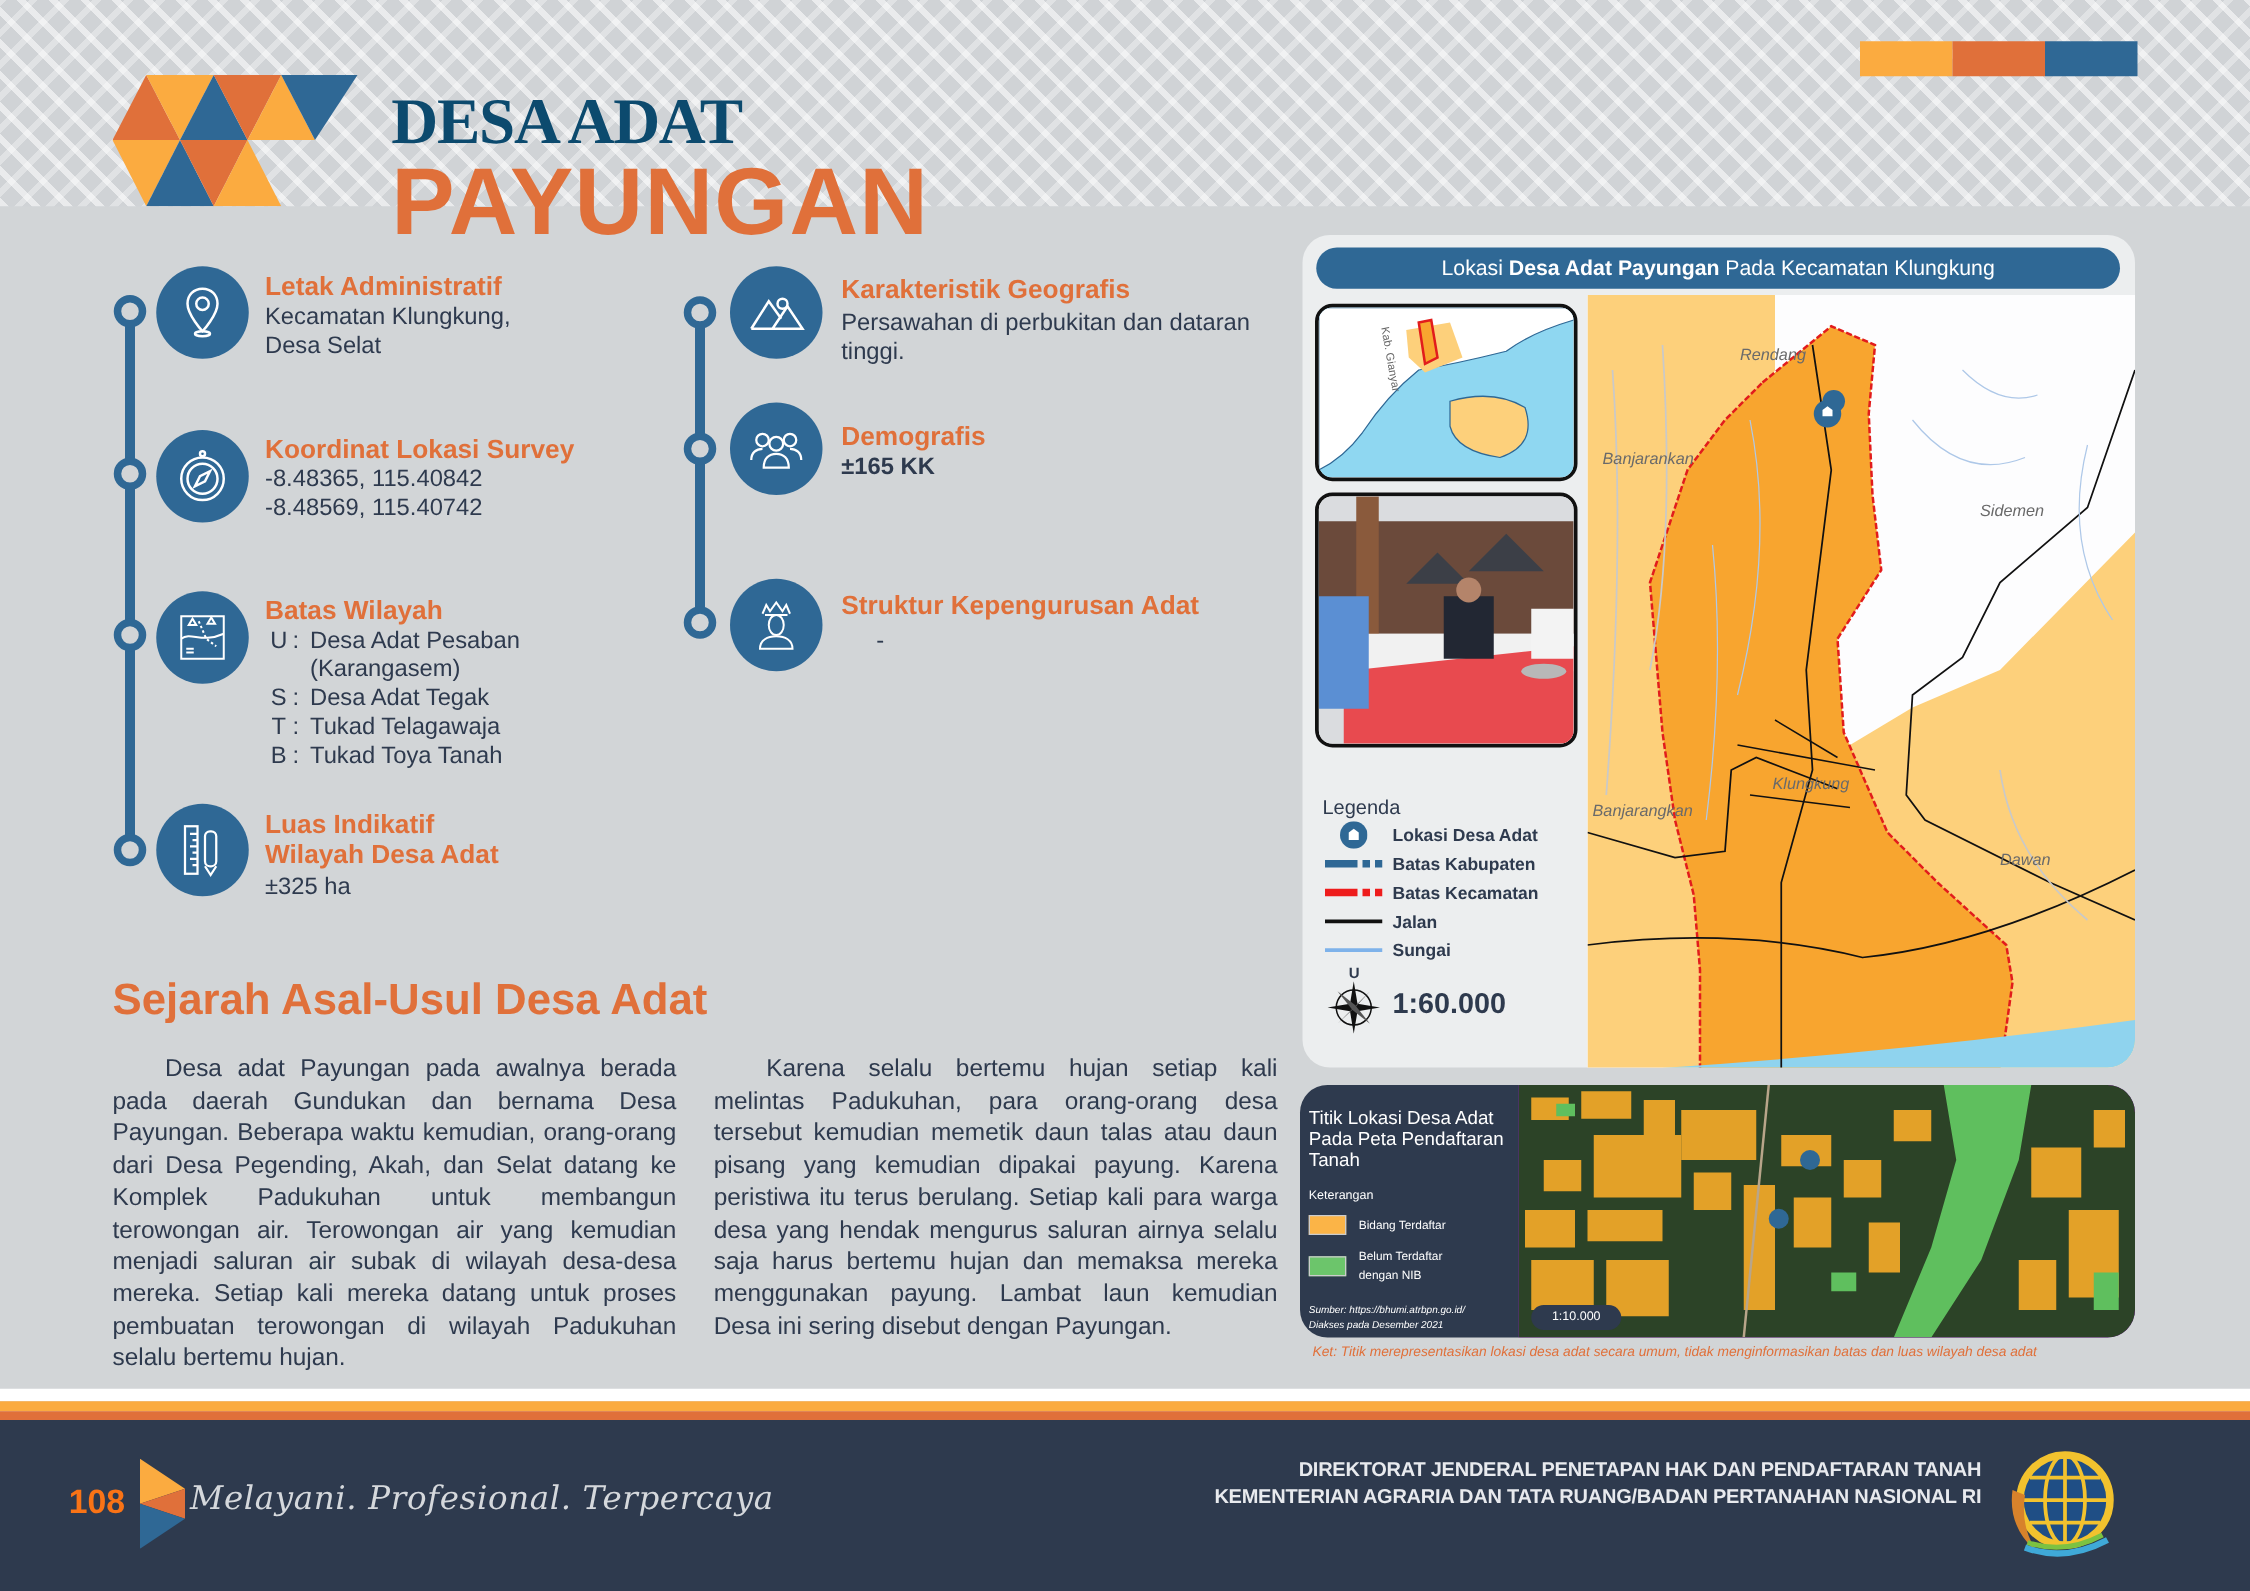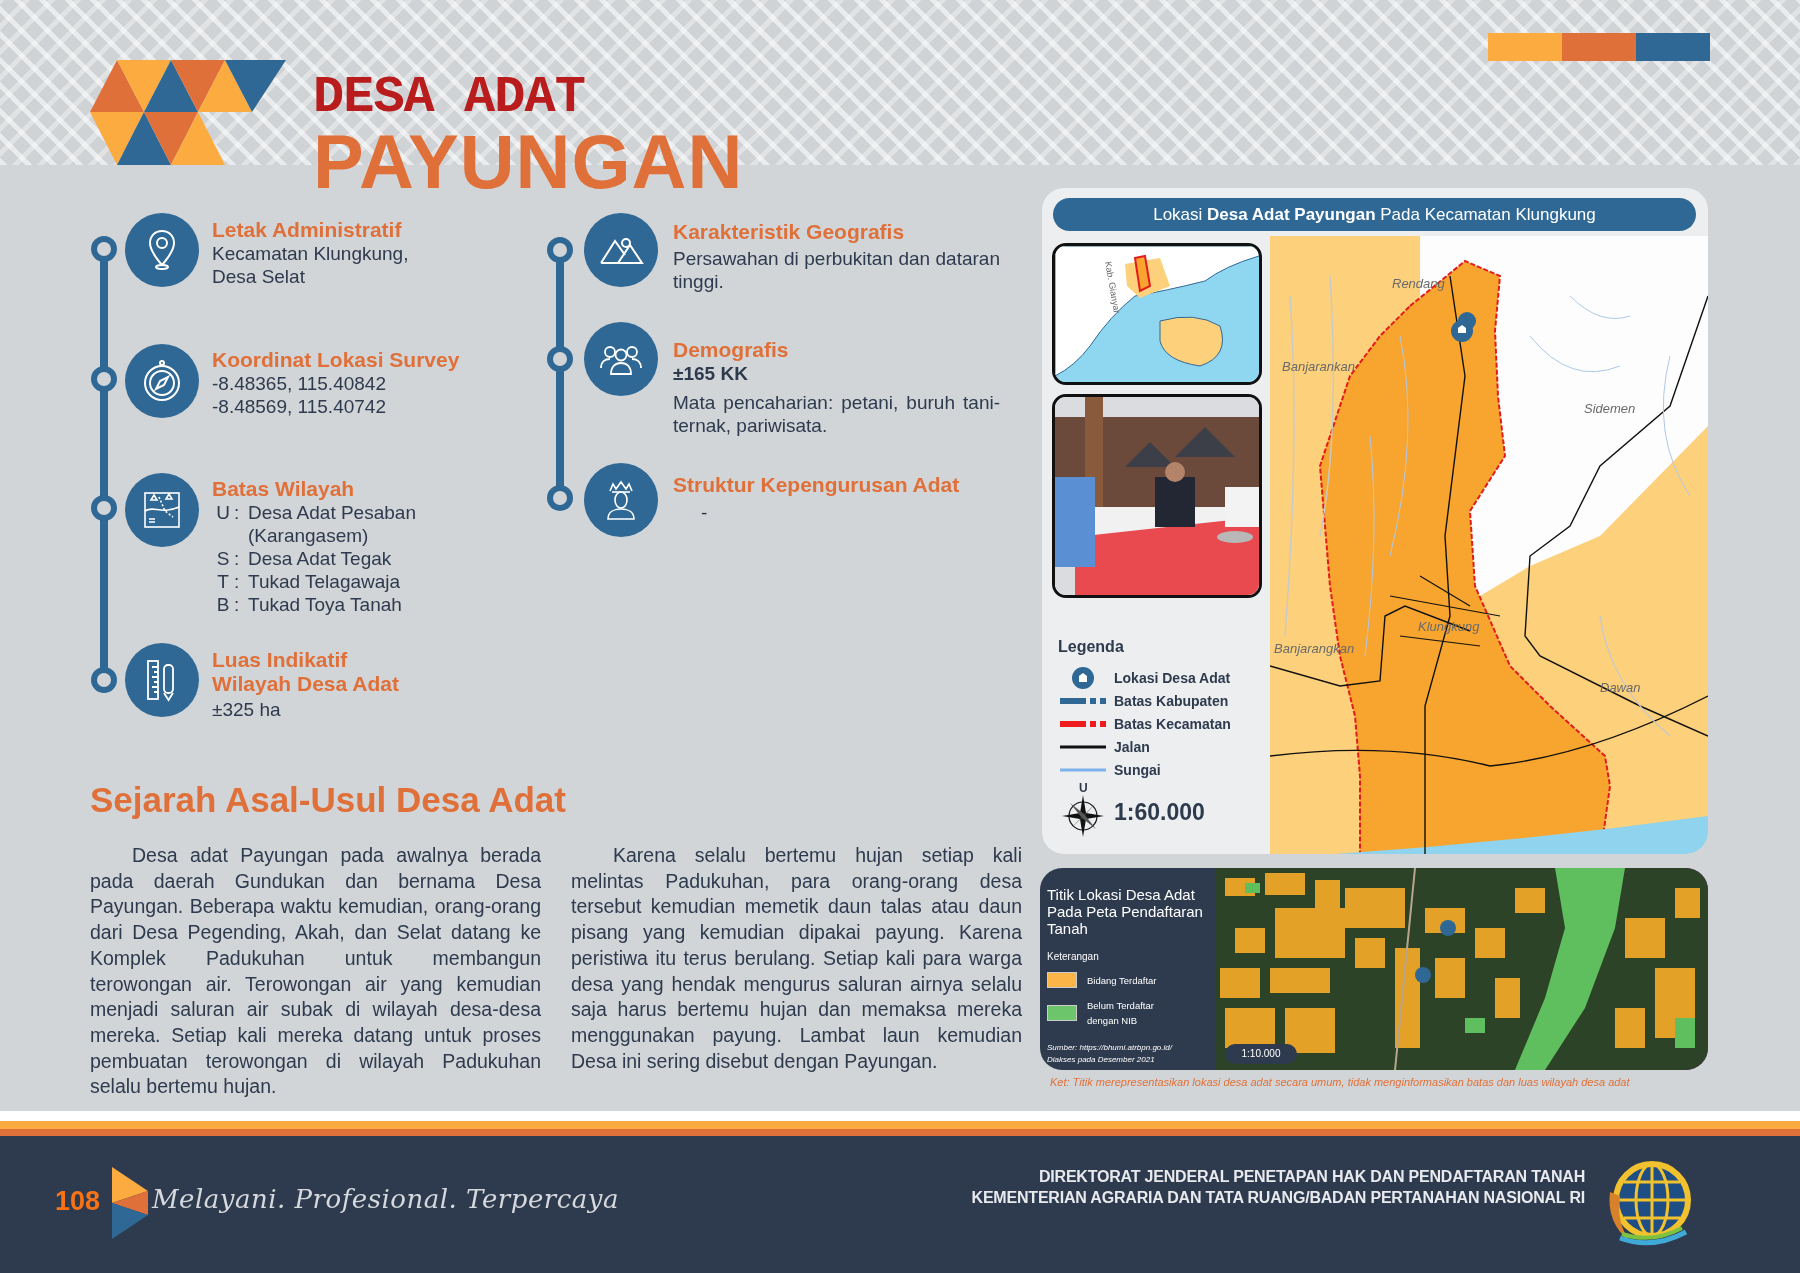--- a/index.html
+++ b/index.html
@@ -17,22 +17,22 @@
       repeating-linear-gradient(45deg, rgba(255,255,255,0.55) 0 5px, transparent 5px 18px),
       repeating-linear-gradient(-45deg, rgba(255,255,255,0.35) 0 5px, transparent 5px 18px);
   }
   .corner-bars { position: absolute; top: 33px; left: 1488px; display: flex; height: 28px; }
   .corner-bars div { width: 74px; height: 28px; }
 
   .logo-tri { position: absolute; left: 90px; top: 60px; width: 200px; height: 105px; }
 
   .title-1 {
     position: absolute; left: 313px; top: 68px;
-    font-family: Liberation Mono, monospace; font-weight: 700;
-    font-size: 52px; letter-spacing: -1px; color: #b91c1c;
+    font-family: Liberation Serif, serif; font-weight: 700;
+    font-size: 52px; letter-spacing: -1px; color: #0c4a6e;
   }
   .title-2 {
     position: absolute; left: 313px; top: 118px;
     font-family: "Liberation Sans", sans-serif; font-weight: 700;
     font-size: 76px; letter-spacing: 1px; color: #e0703a;
   }
 
   .timeline { position: absolute; width: 8px; background: #2f6895; }
   .tl-dot {
     position: absolute; width: 26px; height: 26px; border-radius: 50%;
@@ -78,21 +78,21 @@
   .map-title {
     position: absolute; left: 11px; top: 10px; width: 643px; height: 33px;
     background: #2f6895; border-radius: 17px; color: #fff;
     font-size: 17px; line-height: 33px; text-align: center; z-index: 5;
   }
   .inset {
     position: absolute; left: 10px; width: 210px; border: 3px solid #111;
     border-radius: 14px; overflow: hidden;
   }
   .legend { position: absolute; left: 16px; top: 450px; width: 205px; }
-  .legend-title { font-weight: 700; font-size: 16px; color: #2e3a4e; margin-bottom: 10px; }
+  .legend-title { font-weight: 400; font-size: 16px; color: #2e3a4e; }
   .legend-row { display: flex; align-items: center; height: 23px; font-size: 14px; font-weight: 700; color: #2e3a4e; }
   .legend-sym { width: 50px; display: flex; align-items: center; justify-content: center; margin-right: 6px; }
   .map-label { position: absolute; font-style: italic; font-size: 13px; color: #6a6a6a; }
 
   
   .reg-card {
     position: absolute; left: 1040px; top: 868px; width: 668px; height: 202px;
     background: #2e3a4e; border-radius: 22px; overflow: hidden;
   }
   .reg-left { position: absolute; left: 0; top: 0; width: 170px; height: 202px; padding: 18px 0 0 7px; color: #fff; }
@@ -263,21 +263,20 @@
   <svg viewBox="0 0 46 46" fill="none" stroke="#fff" stroke-width="1.8">
       <circle cx="12" cy="16" r="5"></circle>
       <circle cx="34" cy="16" r="5"></circle>
       <circle cx="23" cy="19" r="5.5"></circle>
       <path d="M3 32c0-6 4-9 9-9M43 32c0-6-4-9-9-9M13 38c0-7 4-11 10-11s10 4 10 11z"></path>
     </svg>
 </div>
 <div class="info-block" style="left:673px; top:338px; width:327px;">
   <div class="info-h">Demografis</div>
   <div class="info-t bold">±165 KK</div>
-  <div class="info-t justify" style="margin-top:6px">Mata pencaharian: petani, buruh tani-ternak, pariwisata.</div>
 </div>
 
 <div class="icon-circle" style="left:584px; top:463px;">
   <svg viewBox="0 0 46 46" fill="none" stroke="#fff" stroke-width="1.6">
       <path d="M12 14l3-7 3 5 5-7 5 7 3-5 3 7"></path>
       <path d="M14 15h18"></path>
       <ellipse cx="23" cy="23" rx="6" ry="8"></ellipse>
       <path d="M10 42c0-7 6-10 13-10s13 3 13 10z"></path>
     </svg>
 </div>

